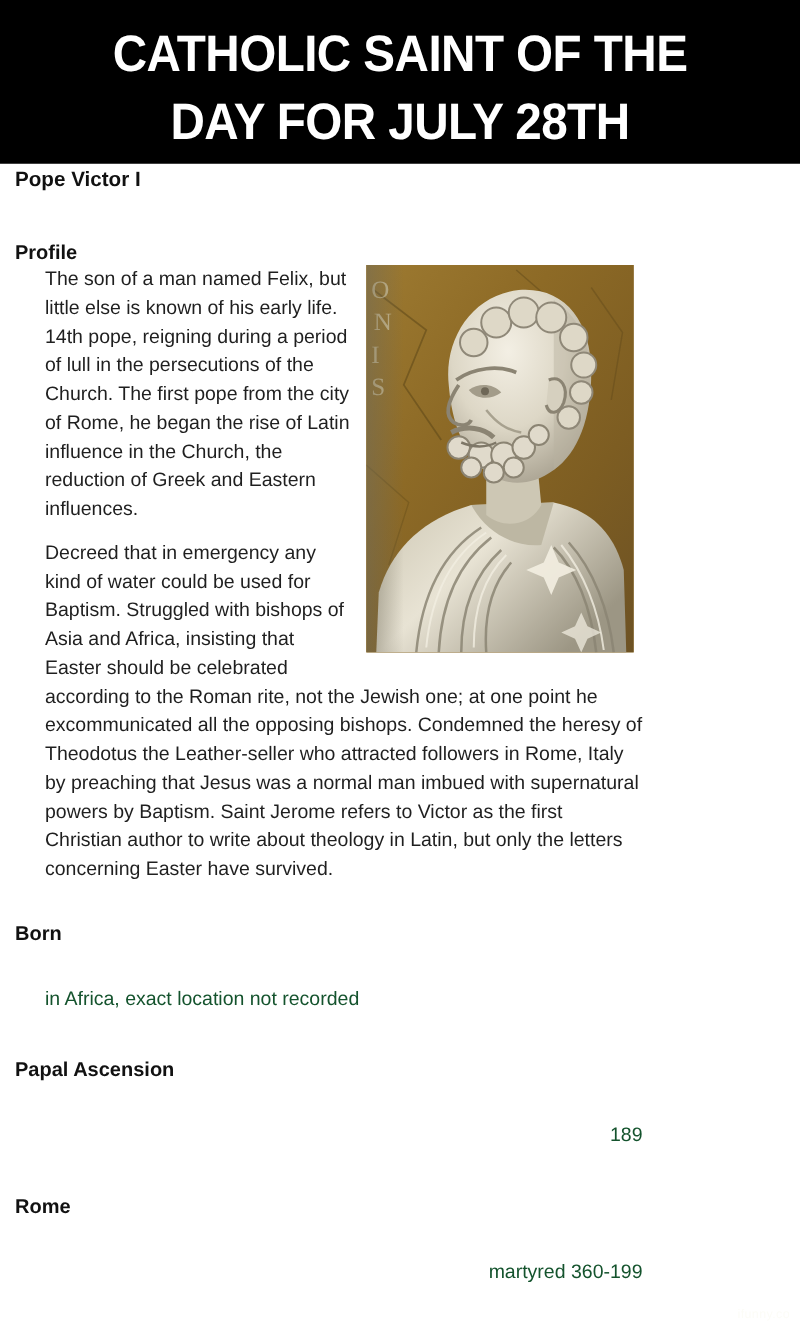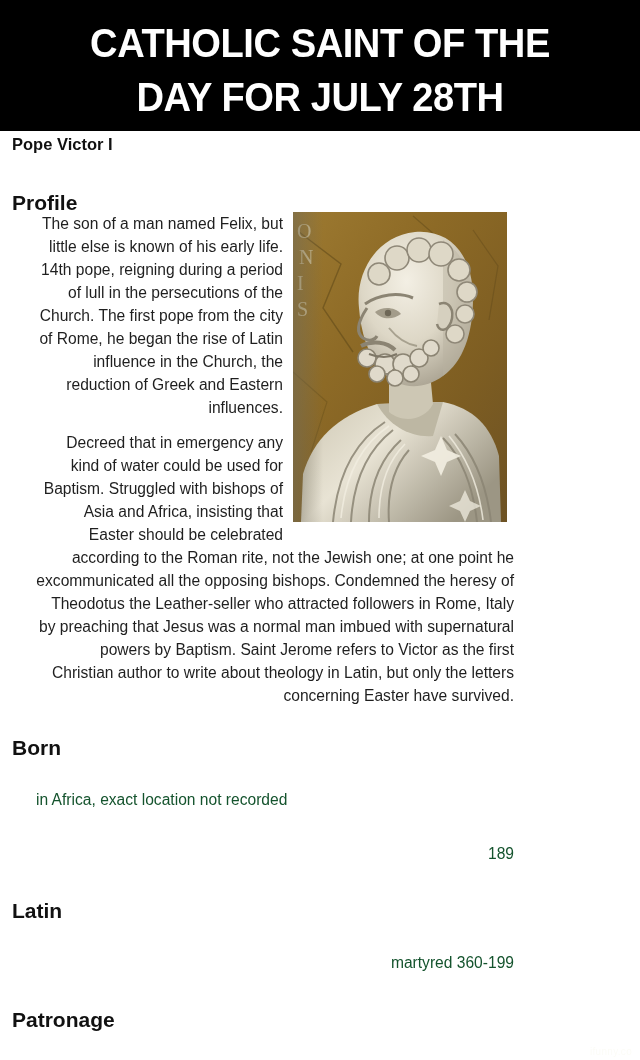--- a/index.html
+++ b/index.html
@@ -60,39 +60,38 @@
     padding: 13px 0 0 12px;
     font-size: 16.5px;
     font-weight: bold;
     line-height: 20px;
     color: #111111;
   }
 
   .section-head {
     margin: 0;
     padding: 0 0 0 12px;
-    font-size: 21px;
+    font-size: 16px;
     font-weight: bold;
     line-height: 19px;
     color: #111111;
   }
 
   .section-head.profile { padding-top: 39px; }
   .section-head.born { padding-top: 31px; }
   .section-head.spaced { padding-top: 36px; }
 
   .body-block {
     padding: 0 8px 0 36px;
     font-size: 15.6px;
     line-height: 23px;
     color: #1f1f1f;
   }
   .body-block p {
     margin: 0;
-    text-align: right;
   }
   .body-block p + p {
     margin-top: 12px;
   }
 
   .value-line {
     padding: 0 8px 0 36px;
     font-size: 15.6px;
     line-height: 23px;
     color: #14532d;
@@ -261,23 +260,24 @@
       </svg>
     </div>
 
     <p>The son of a man named Felix, but little else is known of his early life. 14th pope, reigning during a period of lull in the persecutions of the Church. The first pope from the city of Rome, he began the rise of Latin influence in the Church, the reduction of Greek and Eastern influences.</p>
     <p>Decreed that in emergency any kind of water could be used for Baptism. Struggled with bishops of Asia and Africa, insisting that Easter should be celebrated according to the Roman rite, not the Jewish one; at one point he excommunicated all the opposing bishops. Condemned the heresy of Theodotus the Leather-seller who attracted followers in Rome, Italy by preaching that Jesus was a normal man imbued with supernatural powers by Baptism. Saint Jerome refers to Victor as the first Christian author to write about theology in Latin, but only the letters concerning Easter have survived.</p>
   </div>
 
   <h2 class="section-head born">Born</h2>
   <div class="value-line gap-1">in Africa, exact location not recorded</div>
 
+  <h2 class="section-head spaced">Papal Ascension</h2>
   <div class="value-line gap-2">189</div>
 
-  <h2 class="section-head spaced">Latin</h2>
+  <h2 class="section-head spaced">Rome</h2>
   <div class="value-line gap-2">martyred 360-199</div>
 
   <h2 class="section-head spaced">Patronage</h2>
   <div class="value-line gap-2">Calcio, Italy</div>
 
 </div>
 
 <div class="watermark">ifunny.co</div>
 
 </body></html>

